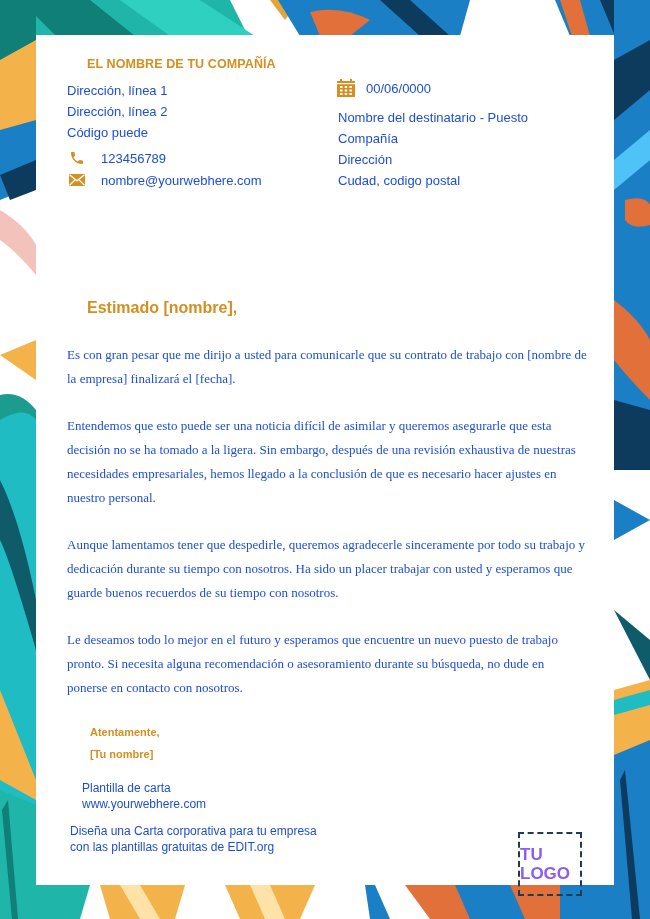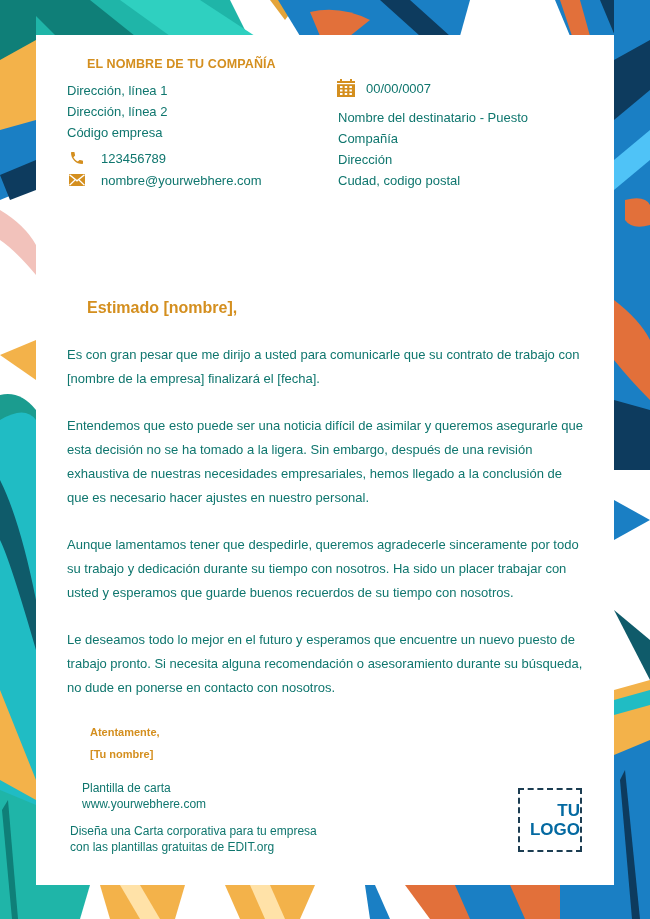--- a/index.html
+++ b/index.html
@@ -7,42 +7,42 @@
       width: 650px; height: 919px; position: relative; overflow: hidden;
       background: #ffffff;
       font-family: "Liberation Sans", "DejaVu Sans", sans-serif;
     }
     .bg { position: absolute; left: 0; top: 0; width: 650px; height: 919px; z-index: 0; }
     .card {
       position: absolute; left: 36px; top: 35px; width: 578px; height: 850px;
       background: #ffffff; z-index: 1;
     }
     .accent { color: #d48f1f; margin-left: 20px; }
-    .ink { color: #0f766e; }
+    .ink { color: #1d4ed8; }
     .company {
       position: absolute; left: 31px; top: 22px;
       font-size: 12.5px; font-weight: bold; letter-spacing: 0.1px;
     }
     .sender-lines { position: absolute; left: 31px; top: 45px; font-size: 13px; line-height: 21px; }
     .contact-row { position: absolute; left: 31px; font-size: 13px; display: flex; align-items: center; }
     .contact-row .ic { width: 20px; height: 16px; display: inline-flex; align-items: center; justify-content: center; margin-right: 14px; }
     .date-row { position: absolute; left: 301px; top: 44px; font-size: 13px; display: flex; align-items: center; }
     .date-row .ic { width: 18px; height: 18px; margin-right: 11px; display: inline-flex; }
     .recipient { position: absolute; left: 302px; top: 72px; font-size: 13px; line-height: 21px; }
     .salutation { position: absolute; left: 31px; top: 264px; font-size: 16px; font-weight: bold; }
     .body-text { position: absolute; left: 31px; top: 308px; width: 520px; font-size: 13px; line-height: 24px; }
-    .body-text p { margin: 0 0 23px 0; }
+    .body-text p { margin: 0 0 23px 0; font-family: Liberation Serif, serif; }
     .closing { position: absolute; left: 34px; top: 686px; font-size: 11px; font-weight: bold; line-height: 22px; }
     .footer1 { position: absolute; left: 34px; top: 745px; font-size: 12px; line-height: 16px; margin-left: 12px; }
     .footer2 { position: absolute; left: 34px; top: 788px; font-size: 12px; line-height: 16px; }
     .logo {
-      position: absolute; left: 482px; top: 753px; width: 60px; height: 60px;
+      position: absolute; left: 482px; top: 797px; width: 60px; height: 60px;
       border: 2px dashed #1c3d52; display: flex; flex-direction: column;
-      align-items: flex-end; justify-content: center;
-      font-size: 17px; font-weight: bold; line-height: 19px; color: #0369a1;
+      align-items: flex-start; justify-content: center;
+      font-size: 17px; font-weight: bold; line-height: 19px; color: #8b5cf6;
     }
   </style>
 </head>
 <body>
 
 <svg class="bg" viewBox="0 0 650 919" preserveAspectRatio="none">
 
   <path d="M0,0 L230,0 L250,40 L0,60 Z" fill="#1fb5a8"></path>
   <path d="M20,0 L90,0 L140,40 L60,40 Z" fill="#0f7f78"></path>
   <path d="M120,0 L200,0 L255,36 L170,36 Z" fill="#2fd0c0"></path>
@@ -93,21 +93,21 @@
   <path d="M560,885 L614,885 L614,919 L560,919 Z" fill="#1a7fc4"></path>
 </svg>
 
 <div class="card">
 
   <div class="company accent">EL NOMBRE DE TU COMPAÑÍA</div>
 
   <div class="sender-lines ink">
     <div>Dirección, línea 1</div>
     <div>Dirección, línea 2</div>
-    <div>Código empresa</div>
+    <div>Código puede</div>
   </div>
 
   <div class="contact-row ink" style="top:115px;justify-content:center;">
     <span class="ic">
       <svg width="16" height="16" viewBox="0 0 24 24">
           <path fill="#d48f1f" d="M6.6 10.8c1.4 2.8 3.8 5.1 6.6 6.6l2.2-2.2c.3-.3.7-.4 1-.2 1.1.4 2.3.6 3.6.6.6 0 1 .4 1 1V20c0 .6-.4 1-1 1C10.6 21 3 13.4 3 4c0-.6.4-1 1-1h3.5c.6 0 1 .4 1 1 0 1.3.2 2.5.6 3.6.1.3 0 .7-.2 1L6.6 10.8z"></path>
         </svg>
     </span>
     <span>123456789</span>
   </div>
@@ -137,21 +137,21 @@
             <rect x="12.4" y="7" width="2.5" height="2"></rect>
             <rect x="3" y="10.5" width="2.5" height="2"></rect>
             <rect x="7.7" y="10.5" width="2.5" height="2"></rect>
             <rect x="12.4" y="10.5" width="2.5" height="2"></rect>
             <rect x="3" y="14" width="2.5" height="2"></rect>
             <rect x="7.7" y="14" width="2.5" height="2"></rect>
             <rect x="12.4" y="14" width="2.5" height="2"></rect>
           </g>
         </svg>
     </span>
-    <span>00/00/0007</span>
+    <span>00/06/0000</span>
   </div>
 
   <div class="recipient ink">
     <div>Nombre del destinatario - Puesto</div>
     <div>Compañía</div>
     <div>Dirección</div>
     <div>Cudad, codigo postal</div>
   </div>
 
   <div class="salutation accent">Estimado [nombre],</div>

